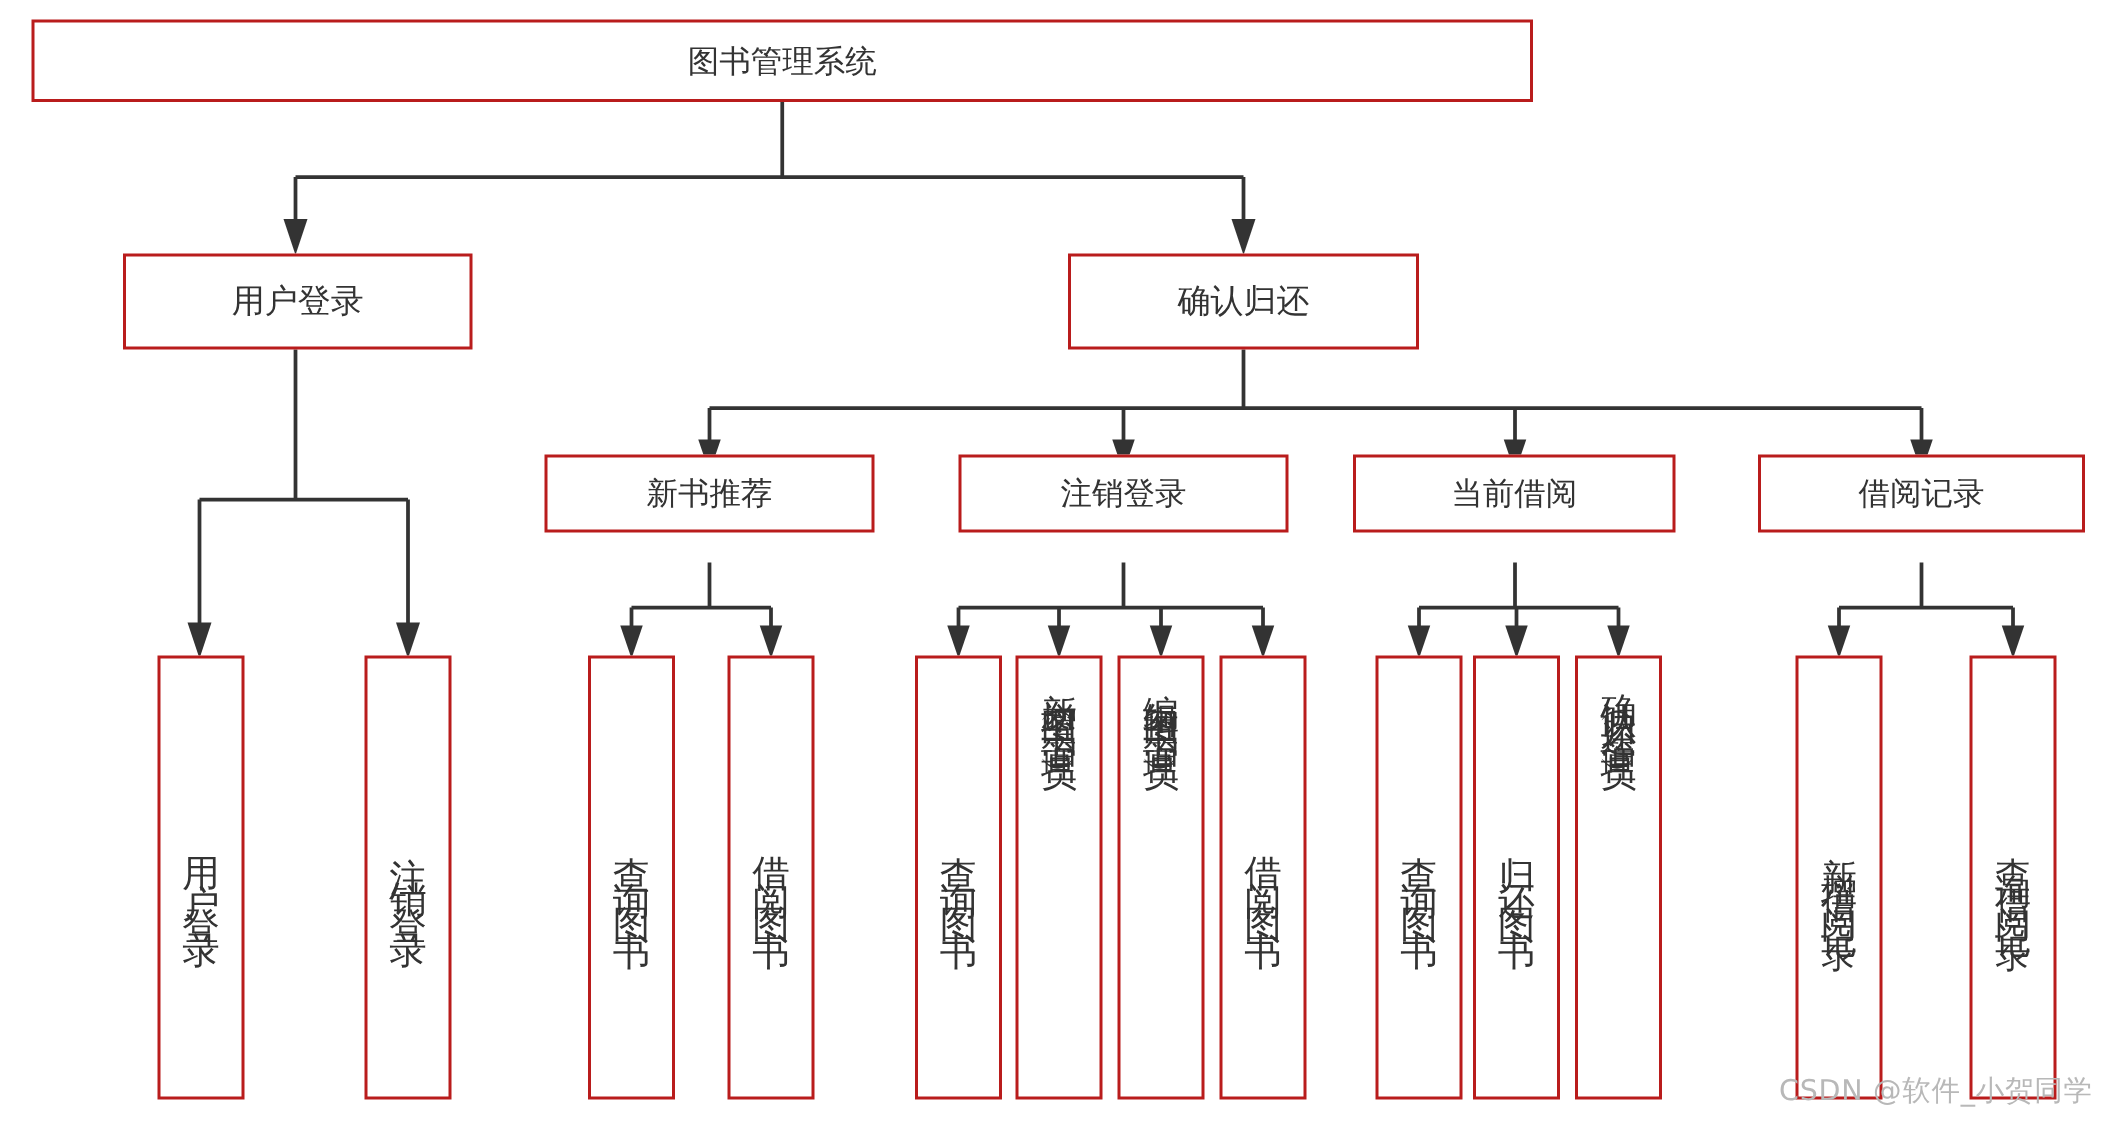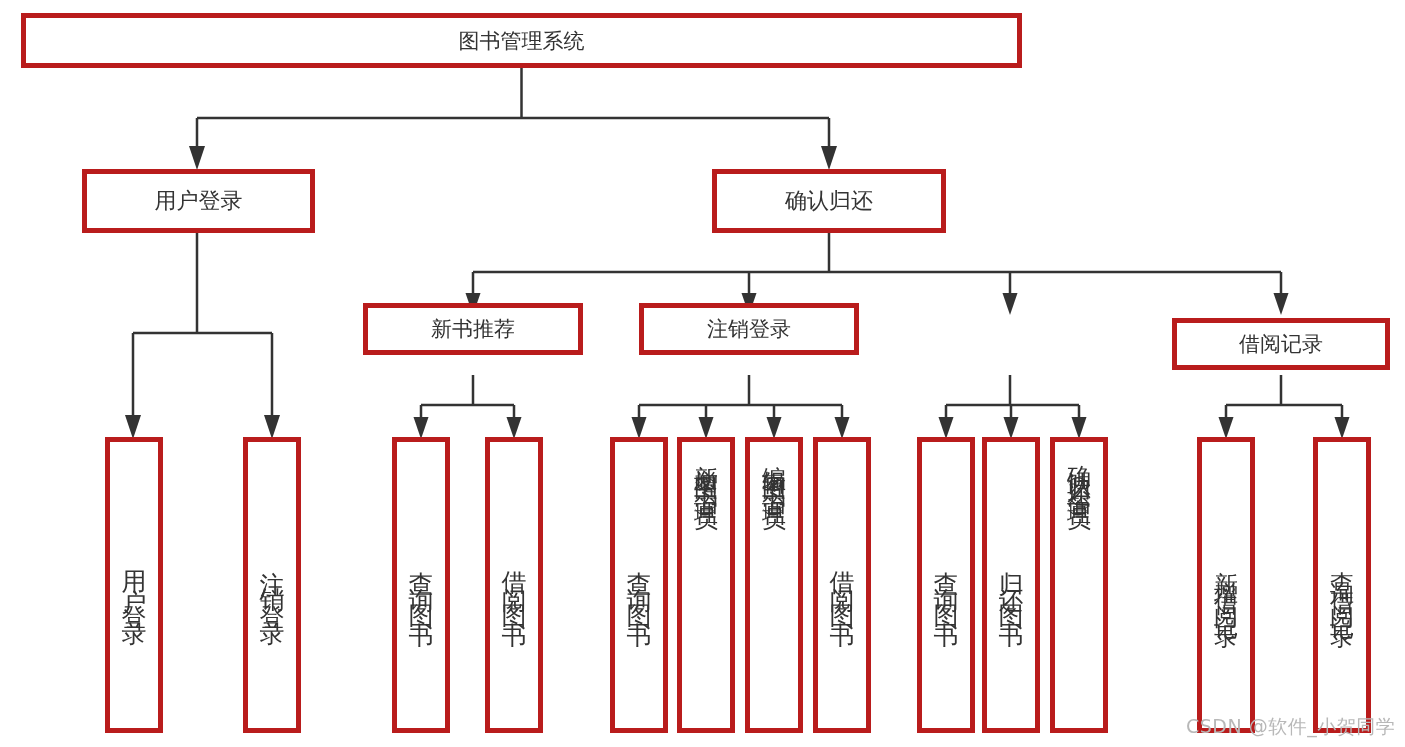--- a/index.html
+++ b/index.html
@@ -9,37 +9,37 @@
     background:#ffffff;
     font-family:"DejaVu Sans","Liberation Sans",sans-serif;
     color:#333333;
     overflow:hidden;
   }
   #connectors { position:absolute; left:0; top:0; width:1405px; height:747px; }
 
   .box {
     position:absolute;
     box-sizing:border-box;
-    border:5px solid #b91c1c;
+    border:2px solid #b91c1c;
     background:#ffffff;
     display:flex; align-items:center; justify-content:center;
     text-align:center;
     color:#333333;
   }
   
   #root { left:21px; top:13px; width:1001px; height:55px; font-size:21px; }
   
   #n-user-login { left:82px;  top:169px; width:233px; height:64px; font-size:22px; }
   #n-book-mgmt  { left:712px; top:169px; width:234px; height:64px; font-size:22px; }
   
   .lvl2 { top:303px; height:52px; font-size:21px; }
   #n-new-book-rec   { left:363px;  width:220px; }
   #n-book-borrow    { left:639px;  width:220px; }
   #n-current-borrow { left:902px;  width:215px; }
-  #n-borrow-record  { left:1172px; width:218px;margin-top:15px; }
+  #n-borrow-record  { left:1172px; width:218px; }
   
   .leaf { top:437px; height:296px; width:58px; }
   .leaf span {
     writing-mode:vertical-rl;
     text-orientation:mixed;
     white-space:nowrap;
     line-height:1;
   }
   .t-short span { font-size:25px; letter-spacing:17px; }
   .t-med   span { font-size:24px; letter-spacing:11px; }
@@ -108,20 +108,21 @@
     </g>
   </svg>
 
   <div class="box" id="root">图书管理系统</div>
 
   <div class="box" id="n-user-login">用户登录</div>
   <div class="box" id="n-book-mgmt">确认归还</div>
 
   <div class="box lvl2" id="n-new-book-rec">新书推荐</div>
   <div class="box lvl2" id="n-book-borrow">注销登录</div>
+  <div class="box lvl2" id="n-current-borrow">当前借阅</div>
   <div class="box lvl2" id="n-borrow-record">借阅记录</div>
 
   <div class="box leaf t-short" id="l1">
     <span>用户登录</span>
   </div>
   <div class="box leaf t-short" id="l2">
     <span>注销登录</span>
   </div>
   <div class="box leaf t-short" id="l3">
     <span>查询图书</span>

